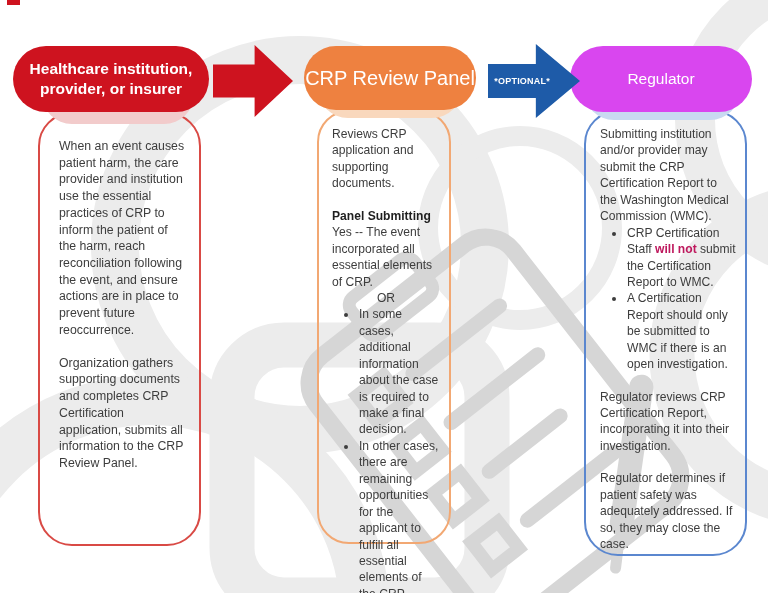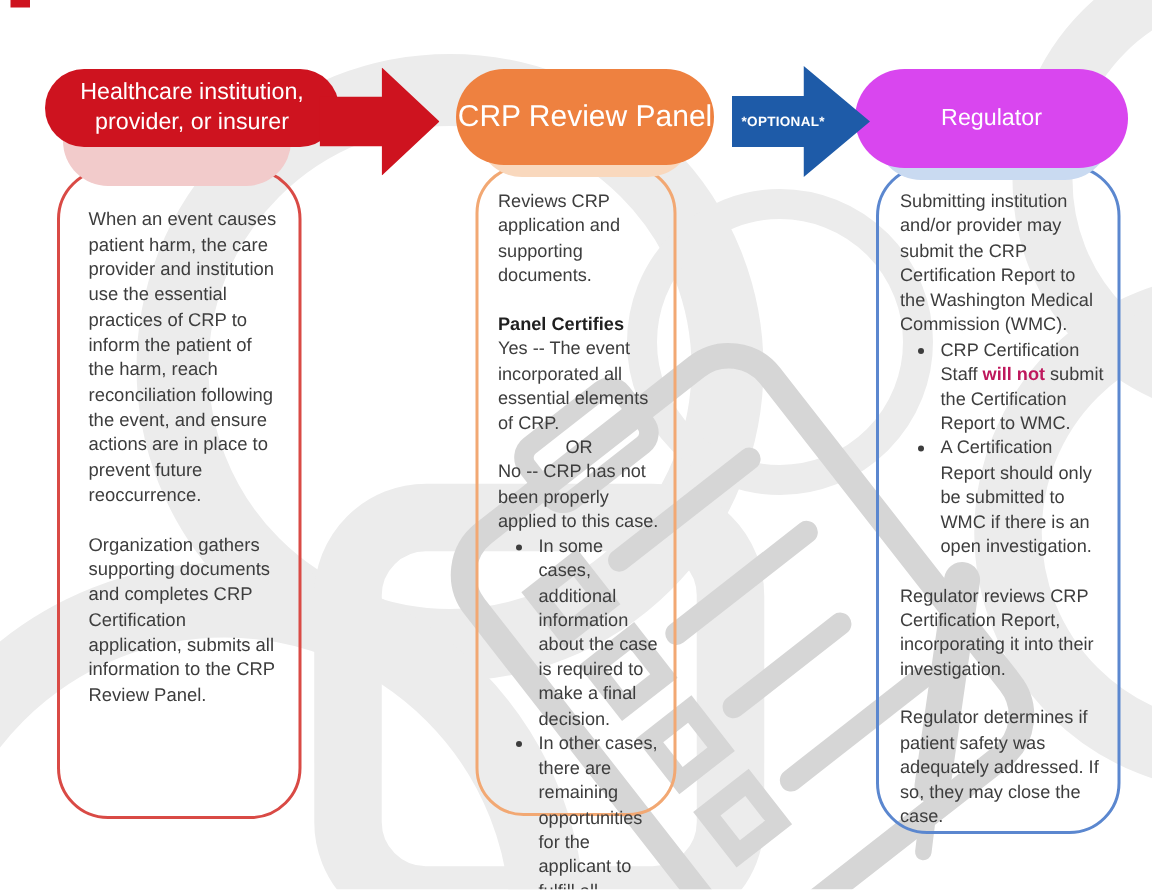--- a/index.html
+++ b/index.html
@@ -14,21 +14,21 @@
   .col{position:absolute;z-index:1;}
   .pill{
     position:absolute;z-index:3;display:flex;align-items:center;justify-content:center;
     color:#ffffff;text-align:center;border-radius:36px;line-height:1.3;
   }
   .pill-tint{position:absolute;z-index:2;border-radius:30px;}
   .box{
     position:absolute;z-index:1;border-style:solid;border-width:2px;
     background:transparent;box-sizing:border-box;
   }
-  .pill1{left:30px;top:46px;width:176px;height:52px;font-size:15.5px;padding:0 10px;}
+  .pill1{left:13px;top:46px;width:176px;height:66px;font-size:15.5px;padding:0 10px;font-weight:bold;}
   .tint1{left:42px;top:58px;width:152px;height:66px;}
   .box1{left:38px;top:112px;width:163px;height:434px;border-radius:34px;padding:24px 14px 0 19px;font-size:12.3px;line-height:1.36;}
   .pill2{left:304px;top:46px;width:172px;height:64px;font-size:20px;}
   .tint2{left:318px;top:56px;width:144px;height:62px;}
   .box2{left:317px;top:110px;width:134px;height:434px;border-radius:32px;padding:14px 9px 0 13px;font-size:12.1px;line-height:1.36;}
   .pill3{left:570px;top:46px;width:182px;height:66px;font-size:15.5px;}
   .tint3{left:584px;top:56px;width:156px;height:64px;}
   .box3{left:584px;top:110px;width:163px;height:446px;border-radius:34px;padding:14px 8px 0 14px;font-size:12.1px;line-height:1.36;}
   .arrow-wrap{position:absolute;z-index:2;}
   .a1{left:213px;top:45px;width:80px;height:72px;}
@@ -93,24 +93,23 @@
 
   <div class="arrow-wrap a1">
     <div class="arrow-shape" style="background: rgb(206, 19, 31);"></div>
   </div>
 
   <div class="col">
     <div class="pill-tint tint2" style="background: rgb(249, 216, 189);"></div>
     <div class="pill pill2" style="background: rgb(238, 129, 64);">CRP Review Panel</div>
     <div class="box box2" style="border-color: rgb(242, 168, 115);">
         <div class="blk p"><span>Reviews CRP application and supporting documents.</span></div>
-        <div class="blk heading"><span>Panel Certifies</span></div>
+        <div class="blk heading"><span>Panel Submitting</span></div>
         <div class="blk line"><span>Yes -- The event incorporated all essential elements of CRP.</span></div>
         <div class="blk center"><span>OR</span></div>
-        <div class="blk line"><span>No -- CRP has not been properly applied to this case.</span></div>
         <ul class="blk bullets">
           <li><span>In some cases, additional information about the case is required to make a final decision.</span></li>
           <li><span>In other cases, there are remaining opportunities for the applicant to fulfill all essential elements of the CRP process.</span></li>
         </ul>
         <div class="blk p"><span>CRP Certification Report is given to the applicant.</span></div>
       </div>
   </div>
 
   <div class="arrow-wrap a2">
     <div class="arrow-shape" style="background: rgb(30, 91, 168);"></div>

